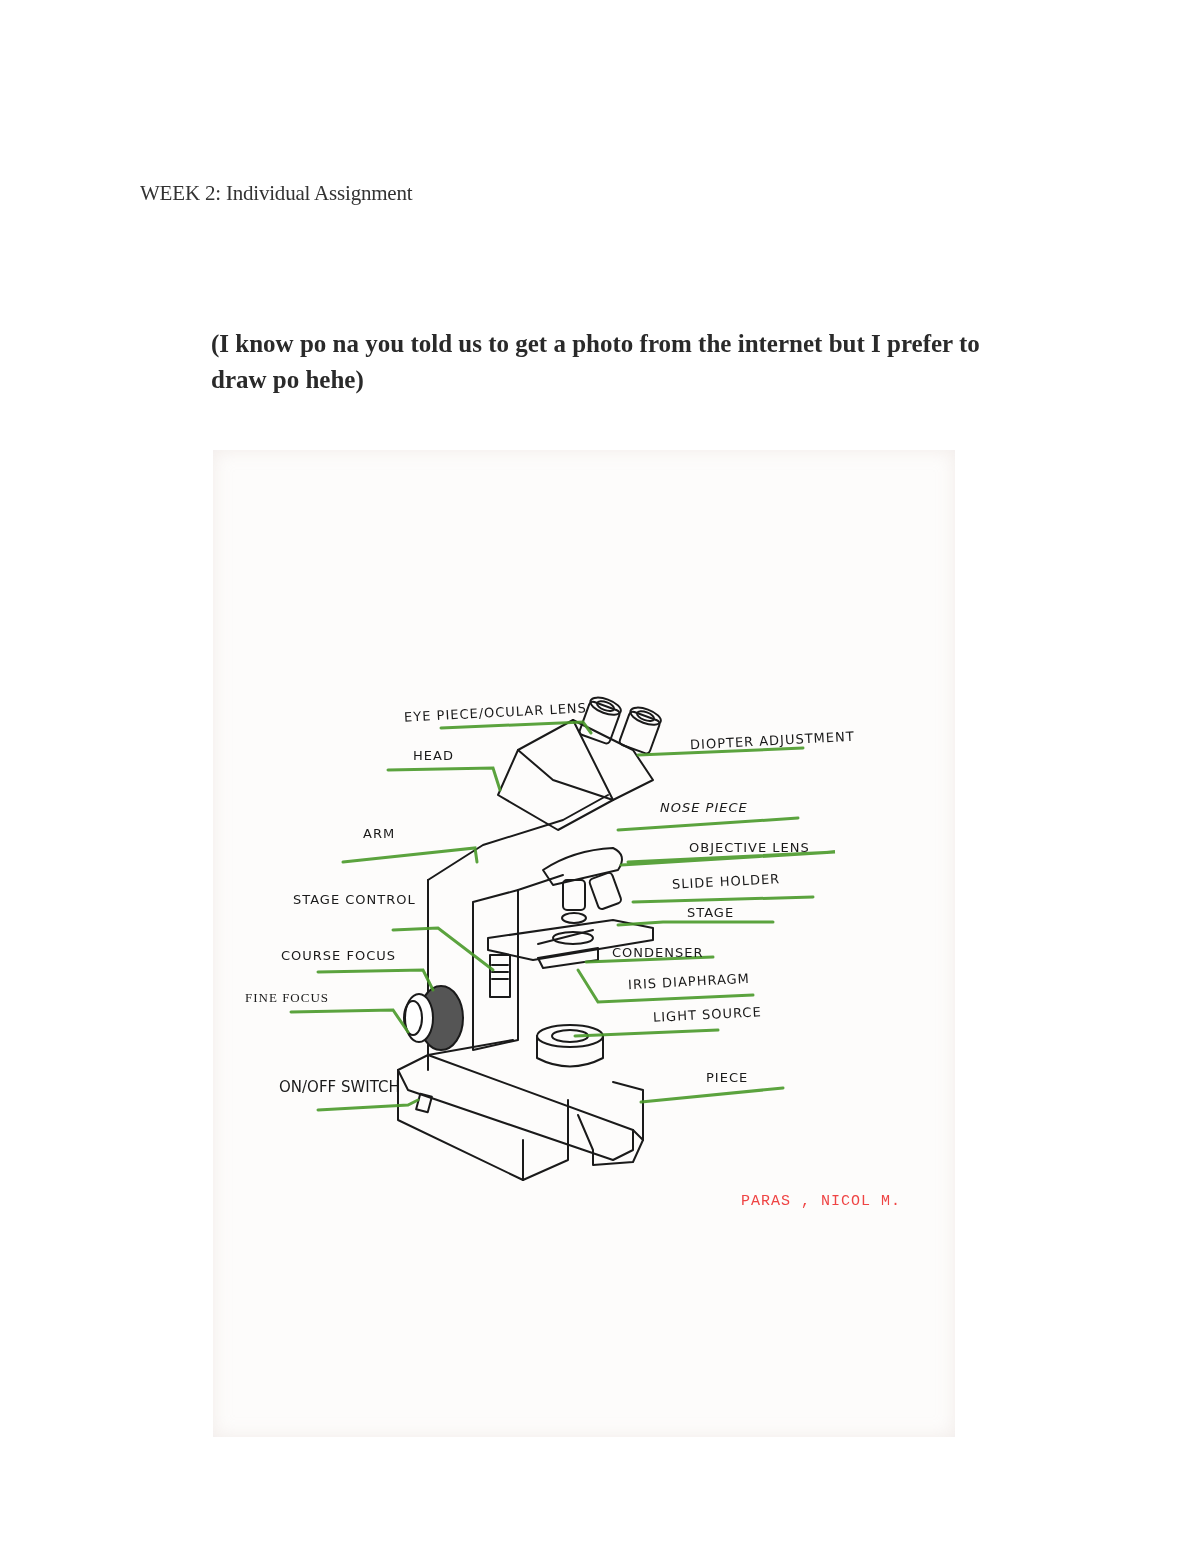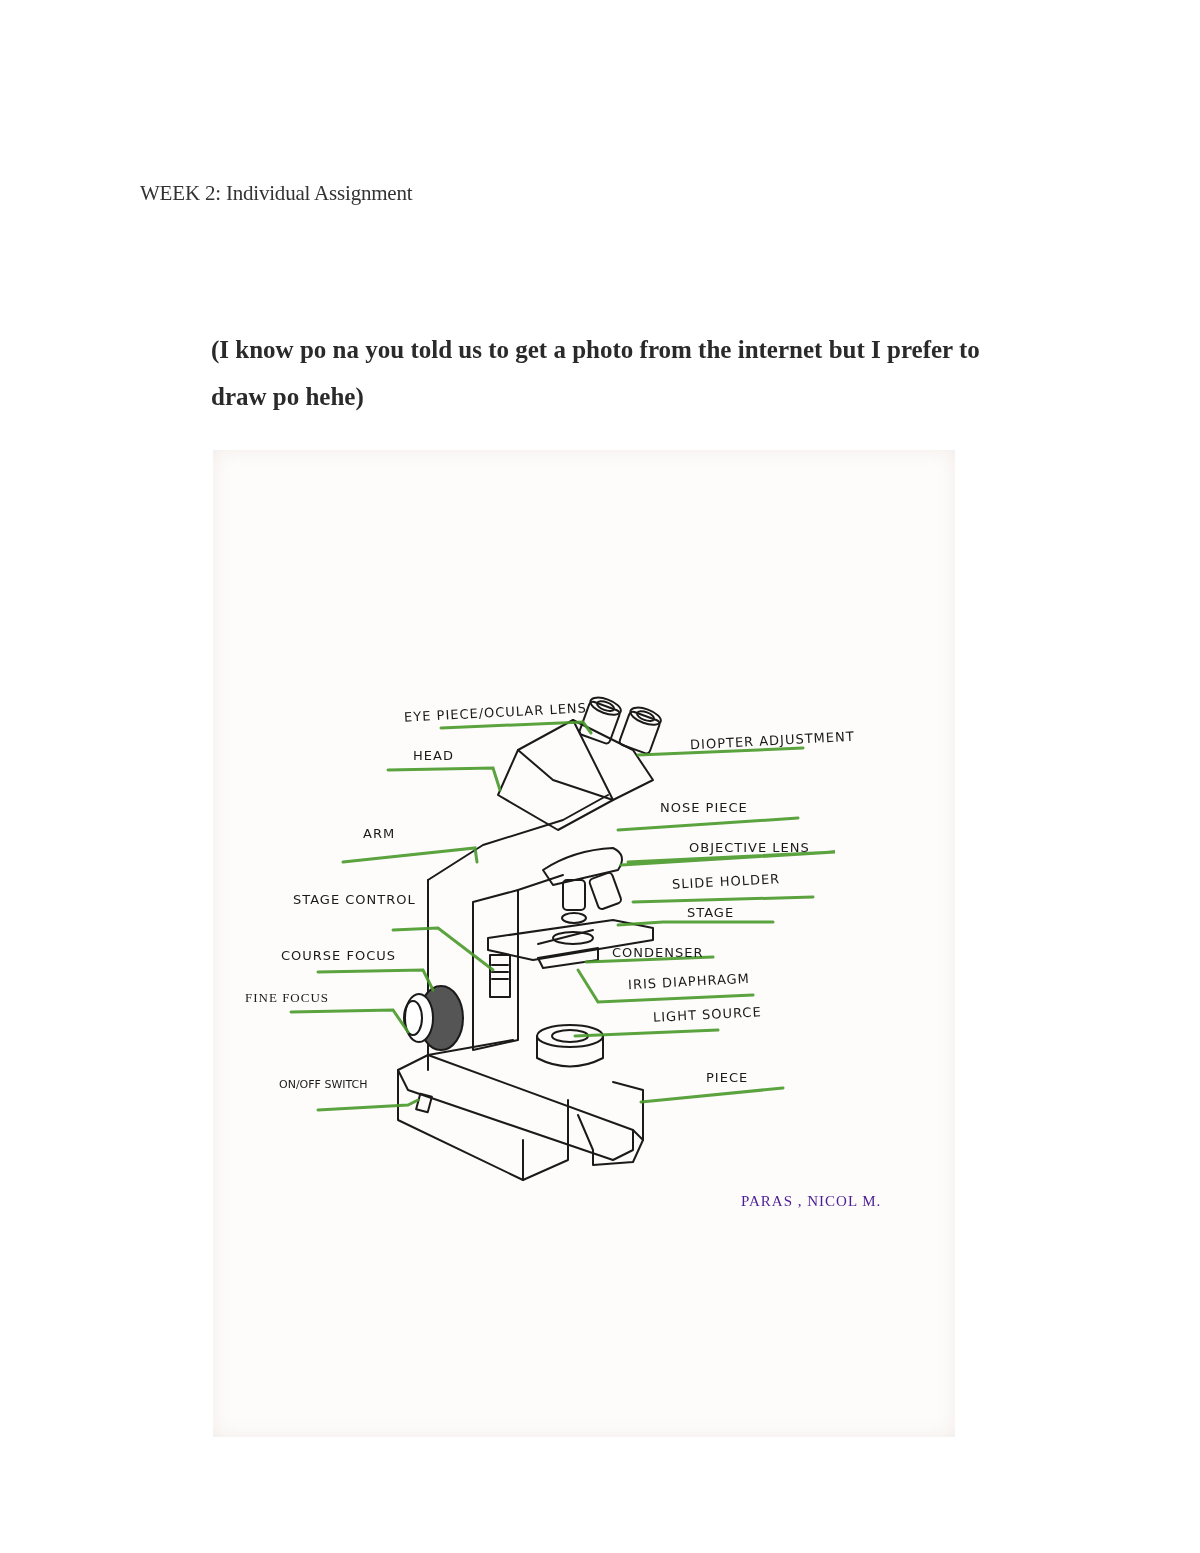--- a/index.html
+++ b/index.html
@@ -8,33 +8,33 @@
   .doc-title {
     position: absolute; left: 140px; top: 159px;
     font-family: "Liberation Serif", serif; font-size: 21px; color: #333;
     letter-spacing: -0.2px;
   }
   .list-item { position: absolute; left: 178px; top: 249px; font-family: "Liberation Serif", serif; font-size: 21px; color: #333; }
   .list-num { display: inline-block; width: 33px; }
   .note {
     position: absolute; left: 211px; top: 304px; width: 820px;
     font-family: "Liberation Serif", serif; font-size: 25px; font-weight: bold; color: #2a2a2a;
-    line-height: 47px;
+    line-height: 36px;
   }
   .photo {
     position: absolute; left: 213px; top: 428px; width: 742px; height: 987px;
     background: #fdfcfb;
     box-shadow: inset 0 0 18px rgba(220,205,200,0.35);
   }
   .photo svg { position: absolute; left: 0; top: 0; }
   .lbl {
     position: absolute; font-family: "DejaVu Sans", sans-serif; font-size: 13px;
     color: #1a1a1a; letter-spacing: 1px; white-space: nowrap;
   }
-  .signature { position: absolute; font-family: Liberation Serif, serif; font-size: 15px; letter-spacing: 1px; color: #4c1d95; }
+  .signature { position: absolute; font-family: Liberation Mono, monospace; font-size: 15px; letter-spacing: 1px; color: #ef4444; }
 </style>
 </head>
 <body>
 
 <div class="page">
 
   <div class="doc-title">WEEK 2: Individual Assignment</div>
 
 
   <div class="note">(I know po na you told us to get a photo from the internet but I prefer to draw po hehe)</div>
@@ -114,23 +114,23 @@
         <path d="M428 652 L570 638"></path>
       </g>
     </svg>
 
     <div class="lbl" style="left:191px; top:255px; transform:rotate(-3deg);">EYE PIECE/OCULAR LENS</div>
     <div class="lbl" style="left:200px; top:298px;">HEAD</div>
     <div class="lbl" style="left:150px; top:376px;">ARM</div>
     <div class="lbl" style="left:80px; top:442px;">STAGE CONTROL</div>
     <div class="lbl" style="left:68px; top:498px;">COURSE FOCUS</div>
     <div class="lbl" style="left:32px; top:540px;font-family:Liberation Serif, serif;">FINE FOCUS</div>
-    <div class="lbl" style="left:66px; top:628px; font-size:11px; letter-spacing:0;">ON/OFF SWITCH</div>
+    <div class="lbl" style="left:66px; top:628px; font-size:15px; letter-spacing:0;">ON/OFF SWITCH</div>
     <div class="lbl" style="left:477px; top:283px; transform:rotate(-3deg);">DIOPTER ADJUSTMENT</div>
-    <div class="lbl" style="left:447px; top:350px;">NOSE PIECE</div>
+    <div class="lbl" style="left:447px; top:350px;font-style:italic;">NOSE PIECE</div>
     <div class="lbl" style="left:476px; top:390px;text-align:right;">OBJECTIVE LENS</div>
     <div class="lbl" style="left:459px; top:424px; transform:rotate(-3deg);">SLIDE HOLDER</div>
     <div class="lbl" style="left:474px; top:455px;">STAGE</div>
     <div class="lbl" style="left:399px; top:495px;">CONDENSER</div>
     <div class="lbl" style="left:415px; top:524px; transform:rotate(-3deg);">IRIS DIAPHRAGM</div>
     <div class="lbl" style="left:440px; top:557px; transform:rotate(-3deg);">LIGHT SOURCE</div>
     <div class="lbl" style="left:493px; top:620px;">PIECE</div>
 
     <div class="signature" style="left:528px; top:743px;">PARAS , NICOL M.</div>
   </div>

